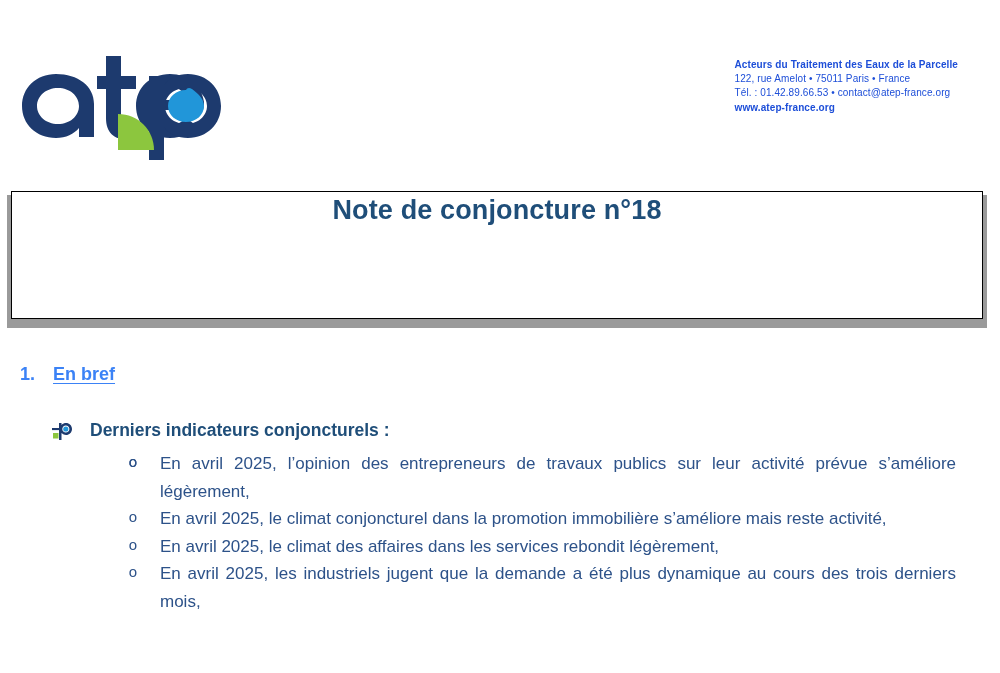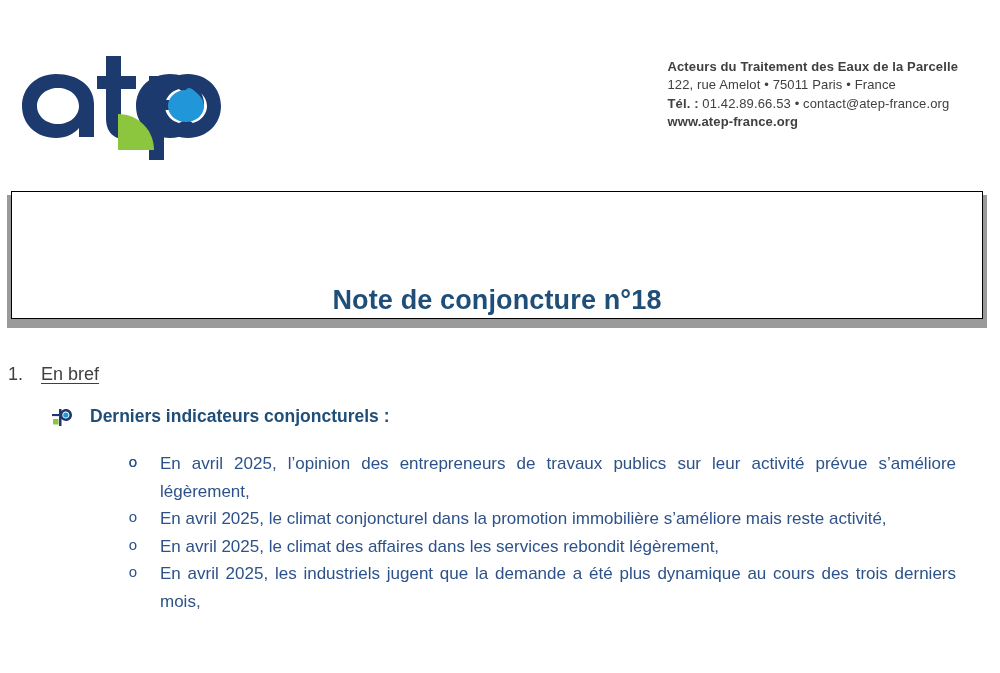--- a/index.html
+++ b/index.html
@@ -39,27 +39,27 @@
 
   
   .contact {
     position: absolute;
     right: 42px;
     top: 58px;
     text-align: left;
     line-height: 1.42;
   }
   .contact .line {
-    font-size: 13px;
-    color: #404040;
+    font-size: 10px;
+    color: #1d4ed8;
     white-space: nowrap;
     letter-spacing: 0.01em;
   }
   .contact .line.bold { font-weight: bold; }
-  .contact .line .b { font-weight: bold; }
+  .contact .line .b { font-weight: normal; }
 
   
   .title-box-wrap {
     position: absolute;
     left: 7px;
     top: 191px;
     width: 980px;
     height: 133px;
   }
   .title-box-shadow {
@@ -75,21 +75,21 @@
     left: 4px;
     top: 0px;
     width: 972px;
     height: 128px;
     background: #ffffff;
     border: 1.6px solid #000000;
     box-sizing: border-box;
     display: flex;
     flex-direction: column;
     align-items: center;
-    justify-content: flex-end;
+    justify-content: flex-start;
   }
   .title-line {
     font-size: 27px;
     font-weight: bold;
     color: #1f4e79;
     letter-spacing: 0.005em;
     line-height: 1.35;
     text-align: center;
   }
   .title-line sup {
@@ -100,41 +100,41 @@
 
   
   .section {
     position: absolute;
     left: 0;
     top: 340px;
     width: 1000px;
   }
   .section-heading {
     position: absolute;
-    left: 8px;
+    left: 20px;
     top: 24px;
     font-size: 18px;
-    font-weight: normal;
-    color: #404040;
+    font-weight: bold;
+    color: #3b82f6;
     white-space: nowrap;
   }
   .section-heading .num {
     display: inline-block;
     width: 33px;
   }
   .section-heading .label {
     text-decoration: underline;
     text-underline-offset: 3px;
   }
 
   
   .sub-block {
     position: absolute;
     left: 0;
-    top: 66px;
+    top: 80px;
     width: 896px;
   }
   .sub-heading {
     position: relative;
     padding-left: 90px;
     font-size: 17.5px;
     font-weight: bold;
     color: #1f4e79;
     line-height: 1.2;
   }

